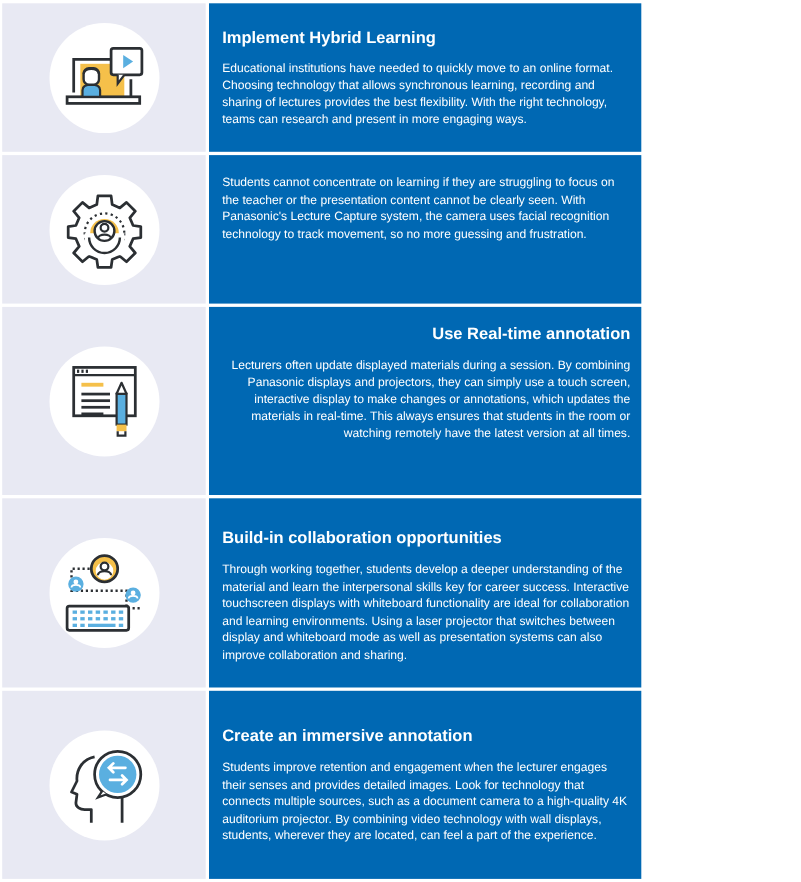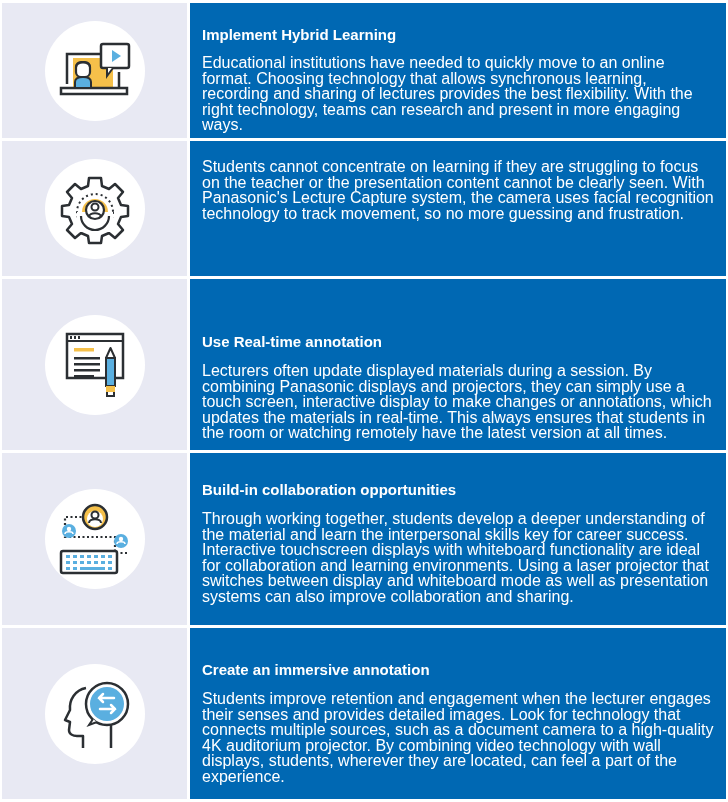--- a/index.html
+++ b/index.html
@@ -1,26 +1,26 @@
 <!DOCTYPE html>
 <html><head>
 <meta charset="utf-8">
 <style>
   html, body { margin: 0; padding: 0; background: #ffffff; }
   body { width: 728px; height: 802px; position: relative; overflow: hidden; font-family: "Liberation Sans", sans-serif; }
-  .wrap { position: absolute; left: 2px; top: 3px; width: 724px; }
+  .wrap { position: absolute; left: 2px; top: 3px; width: 581px; }
   .row { display: flex; margin-bottom: 3px; }
   .left { width: 185px; background: #e8e9f3; display: flex; align-items: center; justify-content: center; flex: none; }
   .right { flex: 1; margin-left: 3px; background: #0068b3; color: #ffffff; padding: 0 10px 0 12px; box-sizing: border-box; }
   .circle { width: 100px; height: 100px; border-radius: 50%; background: #ffffff; display: flex; align-items: center; justify-content: center; }
   .title { font-weight: bold; font-size: 15px; margin: 0; letter-spacing: 0; }
-  .body { font-size: 16px; line-height: 15.5px; margin: 0; }
+  .body { font-size: 11px; line-height: 15.5px; margin: 0; }
   .r1 { height: 135px; } .r1 .right { padding-top: 23px; } .r1 .title { margin-bottom: 12px; }
   .r2 { height: 135px; } .r2 .right { padding-top: 18px; } .r2 .title { margin-bottom: 13px; }
-  .r3 { height: 171px; } .r3 .right { padding-top: 54px; } .r3 .title { margin-bottom: 13px; }
+  .r3 { height: 171px; } .r3 .right { padding-top: 16px; text-align: right; } .r3 .title { margin-bottom: 13px; }
   .r4 { height: 172px; justify-content: flex-end; } .r4 .right { padding-top: 28px; } .r4 .title { margin-bottom: 13px; }
   .r5 { height: 171px; } .r5 .right { padding-top: 33px; } .r5 .title { margin-bottom: 13px; }
   svg { display: block; }
 </style>
 </head>
 <body>
 
 <div class="wrap">
 
   <div class="row r1">

